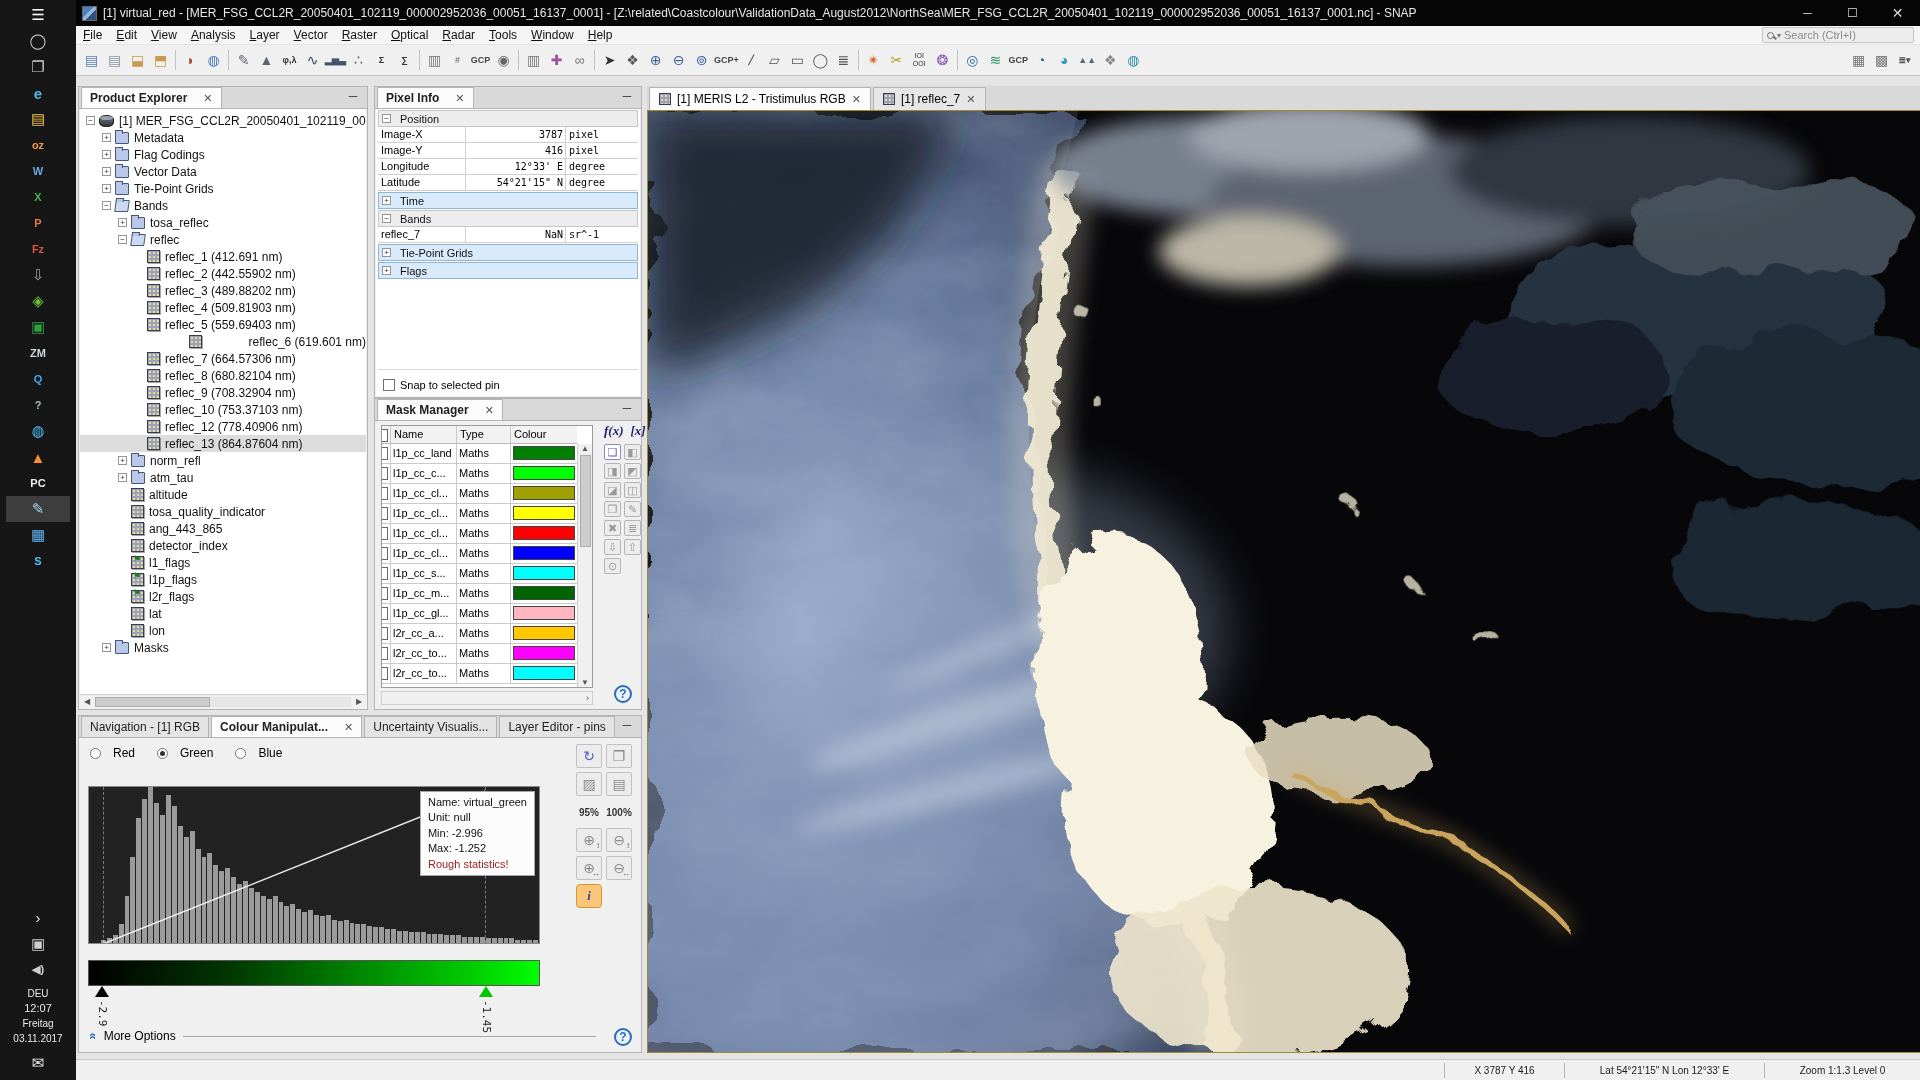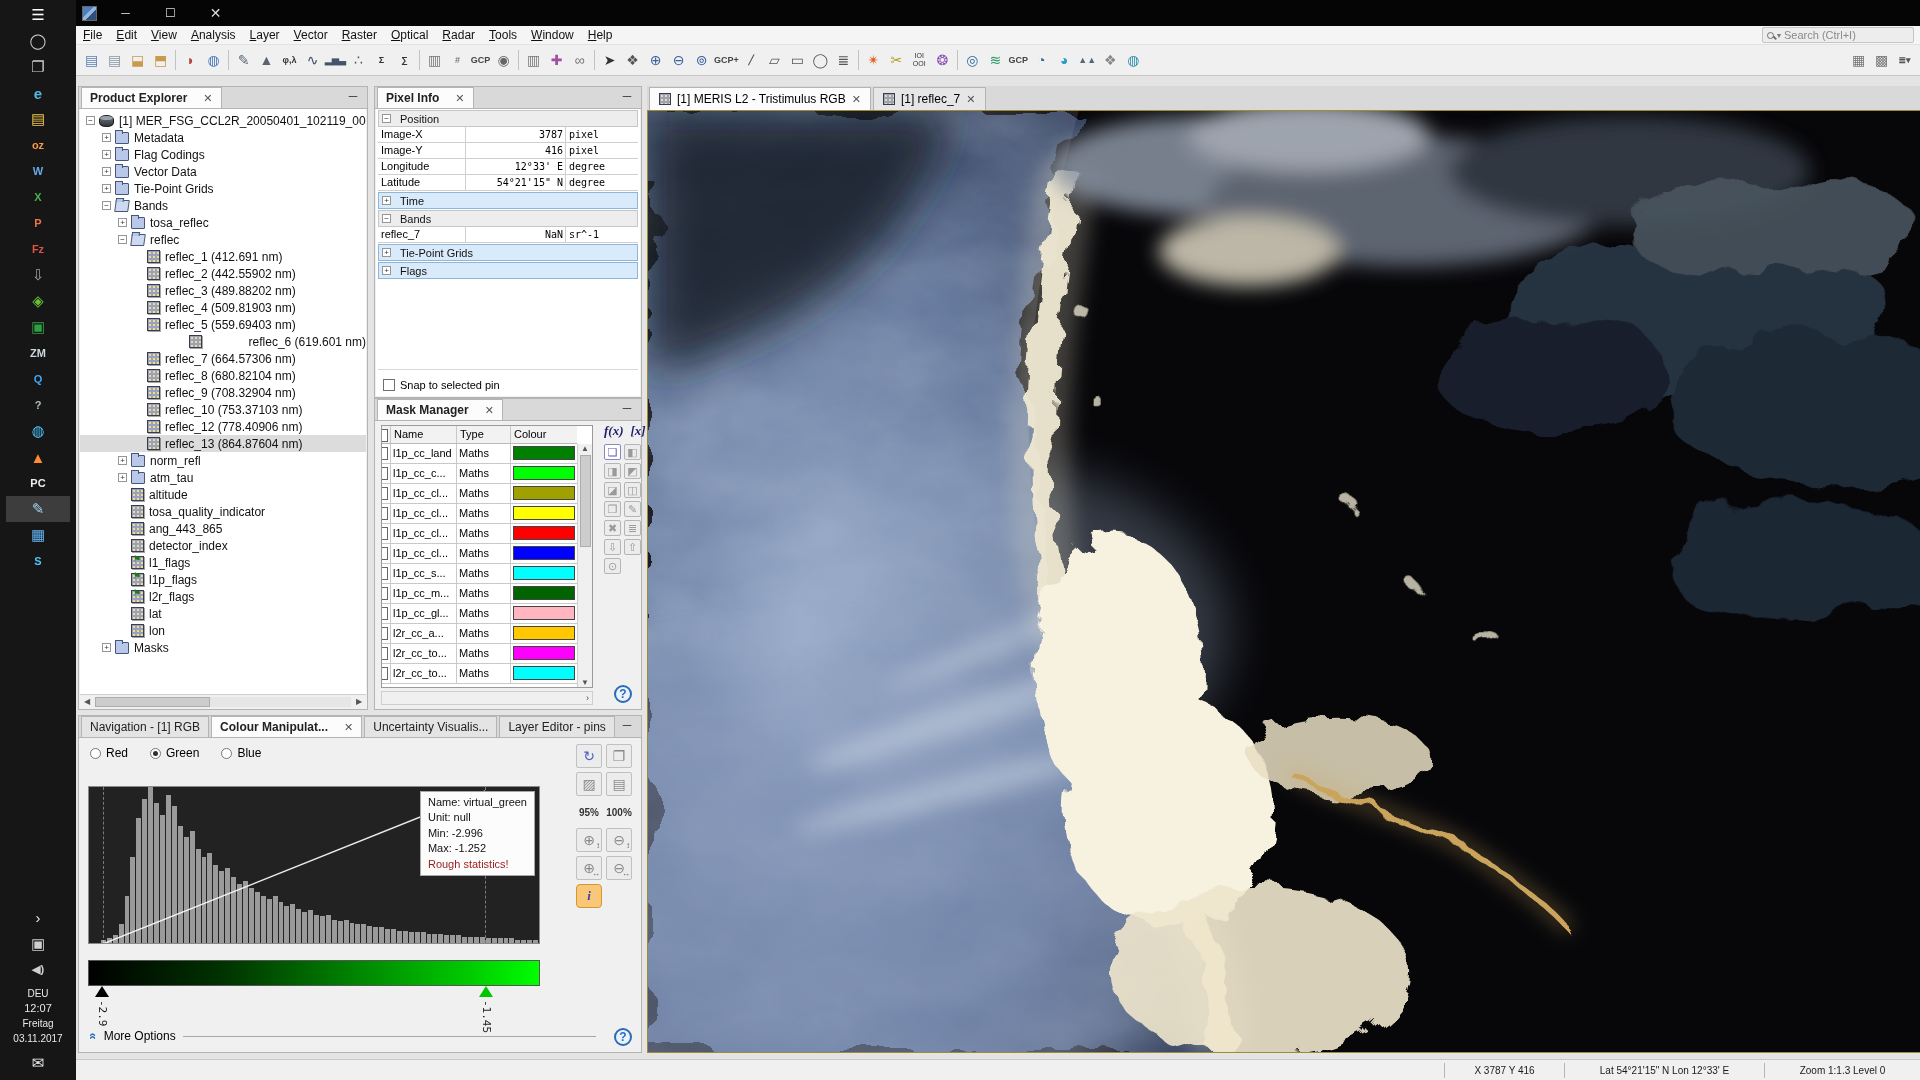--- a/index.html
+++ b/index.html
@@ -136,21 +136,21 @@
        display:flex;align-items:center;justify-content:center;font-size:11px;border-radius:2px;}
   .mm-btn.en{color:#5a5ab8;border-color:#8888c8;background:#fff;}
   .help-btn{position:absolute;right:8px;bottom:5px;width:18px;height:18px;border-radius:50%;
        border:2px solid #2b6cb8;color:#2b6cb8;font-weight:bold;text-align:center;line-height:14px;
        background:#eaf2fc;font-size:12px;}
 
   
   #cm-panel{left:2px;top:639px;width:564px;height:338px;}
   .cm-body{position:absolute;top:22px;left:1px;right:1px;bottom:1px;background:#f0f0f0;}
   .cm-radios{position:absolute;left:10px;top:8px;display:flex;gap:22px;align-items:center;}
-  .radio-opt{display:flex;align-items:center;gap:5px;}
+  .radio-opt{display:flex;align-items:center;gap:12px;}
   .radio{width:11px;height:11px;border:1px solid #777;border-radius:50%;background:#fff;position:relative;flex:none;}
   .radio.on::after{content:"";position:absolute;inset:2px;background:#2f2f2f;border-radius:50%;}
   .hist{position:absolute;left:8px;top:48px;width:452px;height:158px;background:#222;
        border:1px solid #8a8a8a;overflow:hidden;}
   .hist-bars{position:absolute;inset:0;display:flex;align-items:flex-end;}
   .hbar{flex:1;background:#9a9a9a;margin-right:1px;}
   .dashv{position:absolute;top:0;bottom:0;border-left:1px dashed rgba(255,255,255,.4);}
   .histline{position:absolute;inset:0;}
   .histinfo{position:absolute;right:4px;top:4px;background:#fcfcfc;border:1px solid #a8a8a8;
        padding:3px 7px;font-size:11px;line-height:1.4;color:#111;}
@@ -231,20 +231,21 @@
           <div>03.11.2017</div>
         </div>
         <div class="tb-item" style="color: rgb(232, 232, 232);">✉</div>
       </div>
     </div>
 
   <div id="main">
 
     <div id="titlebar">
       <div class="appicon"></div>
+      <div id="title-text">[1] virtual_red - [MER_FSG_CCL2R_20050401_102119_000002952036_00051_16137_0001] - [Z:\related\Coastcolour\ValidationData_August2012\NorthSea\MER_FSG_CCL2R_20050401_102119_000002952036_00051_16137_0001.nc] - SNAP</div>
       <div class="wbtns">
         <div class="wbtn">─</div>
         <div class="wbtn">☐</div>
         <div class="wbtn close">✕</div>
       </div>
     </div>
 
     <div id="menubar">
       <div id="menu-items" style="display:flex">
           <div class="menu-item"><u>F</u>ile</div>

